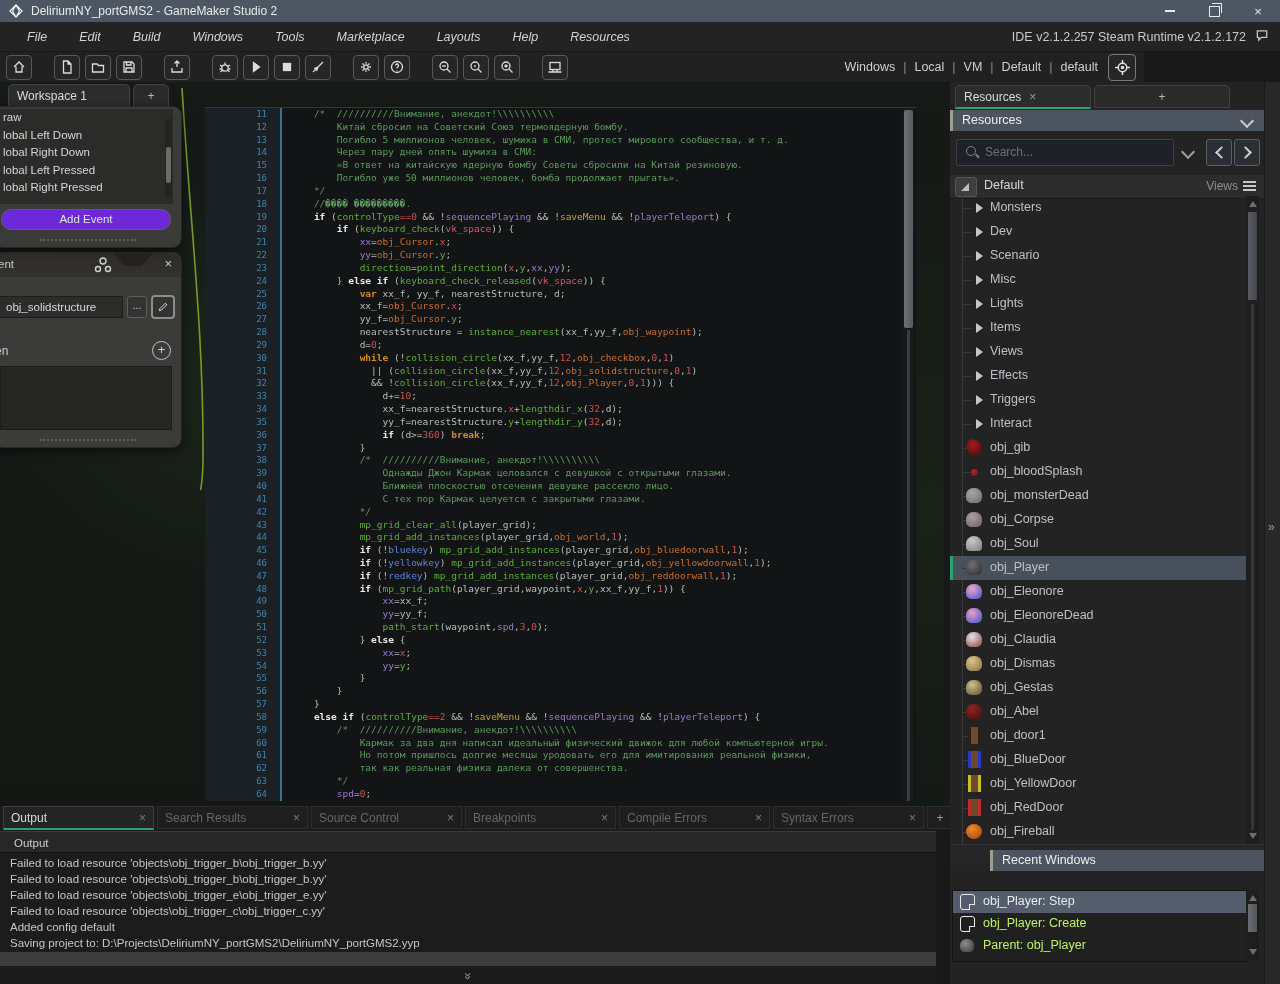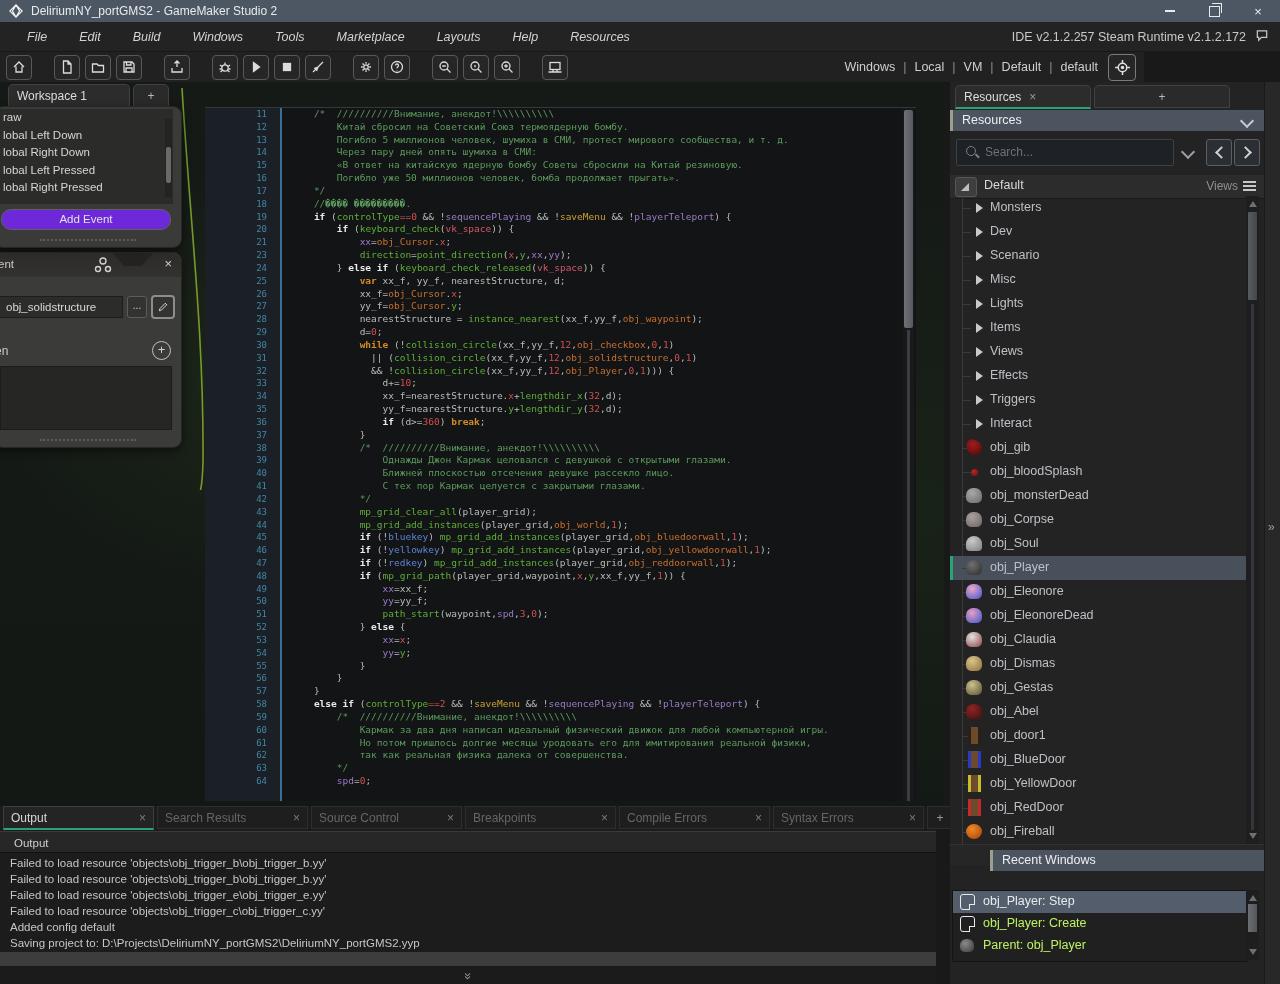--- a/index.html
+++ b/index.html
@@ -424,20 +424,21 @@
         <div class="cl"><span class="ln">12</span><span class="ct"><span class="cm">        Китай сбросил на Советский Союз термоядерную бомбу.</span></span></div>
         <div class="cl"><span class="ln">13</span><span class="ct"><span class="cm">        Погибло 5 миллионов человек, шумиха в СМИ, протест мирового сообщества, и т. д.</span></span></div>
         <div class="cl"><span class="ln">14</span><span class="ct"><span class="cm">        Через пару дней опять шумиха в СМИ:</span></span></div>
         <div class="cl"><span class="ln">15</span><span class="ct"><span class="cm">        «В ответ на китайскую ядерную бомбу Советы сбросили на Китай резиновую.</span></span></div>
         <div class="cl"><span class="ln">16</span><span class="ct"><span class="cm">        Погибло уже 50 миллионов человек, бомба продолжает прыгать».</span></span></div>
         <div class="cl"><span class="ln">17</span><span class="ct"><span class="cm">    */</span></span></div>
         <div class="cl"><span class="ln">18</span><span class="ct"><span class="cm">    //���� ���������.</span></span></div>
         <div class="cl"><span class="ln">19</span><span class="ct"><span class="kw">    if</span><span class="pl"> (</span><span class="fn">controlType</span><span class="op">==</span><span class="nu">0</span><span class="pl"> &amp;&amp; !</span><span class="vr">sequencePlaying</span><span class="pl"> &amp;&amp; !</span><span class="yl">saveMenu</span><span class="pl"> &amp;&amp; !</span><span class="vr">playerTeleport</span><span class="pl">) {</span></span></div>
         <div class="cl"><span class="ln">20</span><span class="ct"><span class="kw">        if</span><span class="pl"> (</span><span class="fn">keyboard_check</span><span class="pl">(</span><span class="vk">vk_space</span><span class="pl">)) {</span></span></div>
         <div class="cl"><span class="ln">21</span><span class="ct"><span class="vr">            xx</span><span class="pl">=</span><span class="ob">obj_Cursor</span><span class="pl">.</span><span class="nu">x</span><span class="pl">;</span></span></div>
+        <div class="cl"><span class="ln">22</span><span class="ct"><span class="vr">            yy</span><span class="pl">=</span><span class="ob">obj_Cursor</span><span class="pl">.</span><span class="fn">y</span><span class="pl">;</span></span></div>
         <div class="cl"><span class="ln">23</span><span class="ct"><span class="fn">            direction</span><span class="pl">=</span><span class="fn">point_direction</span><span class="pl">(</span><span class="nu">x</span><span class="pl">,</span><span class="fn">y</span><span class="pl">,</span><span class="vr">xx</span><span class="pl">,</span><span class="vr">yy</span><span class="pl">);</span></span></div>
         <div class="cl"><span class="ln">24</span><span class="ct"><span class="pl">        } </span><span class="kw">else</span><span class="pl"> </span><span class="kw">if</span><span class="pl"> (</span><span class="fn">keyboard_check_released</span><span class="pl">(</span><span class="vk">vk_space</span><span class="pl">)) {</span></span></div>
         <div class="cl"><span class="ln">25</span><span class="ct"><span class="k2">            var</span><span class="pl"> xx_f, yy_f, nearestStructure, d;</span></span></div>
         <div class="cl"><span class="ln">26</span><span class="ct"><span class="pl">            xx_f=</span><span class="ob">obj_Cursor</span><span class="pl">.</span><span class="nu">x</span><span class="pl">;</span></span></div>
         <div class="cl"><span class="ln">27</span><span class="ct"><span class="pl">            yy_f=</span><span class="ob">obj_Cursor</span><span class="pl">.</span><span class="fn">y</span><span class="pl">;</span></span></div>
         <div class="cl"><span class="ln">28</span><span class="ct"><span class="pl">            nearestStructure = </span><span class="fn">instance_nearest</span><span class="pl">(xx_f,yy_f,</span><span class="ob">obj_waypoint</span><span class="pl">);</span></span></div>
         <div class="cl"><span class="ln">29</span><span class="ct"><span class="pl">            d=</span><span class="nu">0</span><span class="pl">;</span></span></div>
         <div class="cl"><span class="ln">30</span><span class="ct"><span class="k2">            while</span><span class="pl"> (!</span><span class="fn">collision_circle</span><span class="pl">(xx_f,yy_f,</span><span class="nu">12</span><span class="pl">,</span><span class="ob">obj_checkbox</span><span class="pl">,</span><span class="nu">0</span><span class="pl">,</span><span class="nu">1</span><span class="pl">)</span></span></div>
         <div class="cl"><span class="ln">31</span><span class="ct"><span class="pl">              || (</span><span class="fn">collision_circle</span><span class="pl">(xx_f,yy_f,</span><span class="nu">12</span><span class="pl">,</span><span class="ob">obj_solidstructure</span><span class="pl">,</span><span class="nu">0</span><span class="pl">,</span><span class="nu">1</span><span class="pl">)</span></span></div>
         <div class="cl"><span class="ln">32</span><span class="ct"><span class="pl">              &amp;&amp; !</span><span class="fn">collision_circle</span><span class="pl">(xx_f,yy_f,</span><span class="nu">12</span><span class="pl">,</span><span class="ob">obj_Player</span><span class="pl">,</span><span class="nu">0</span><span class="pl">,</span><span class="nu">1</span><span class="pl">))) {</span></span></div>

